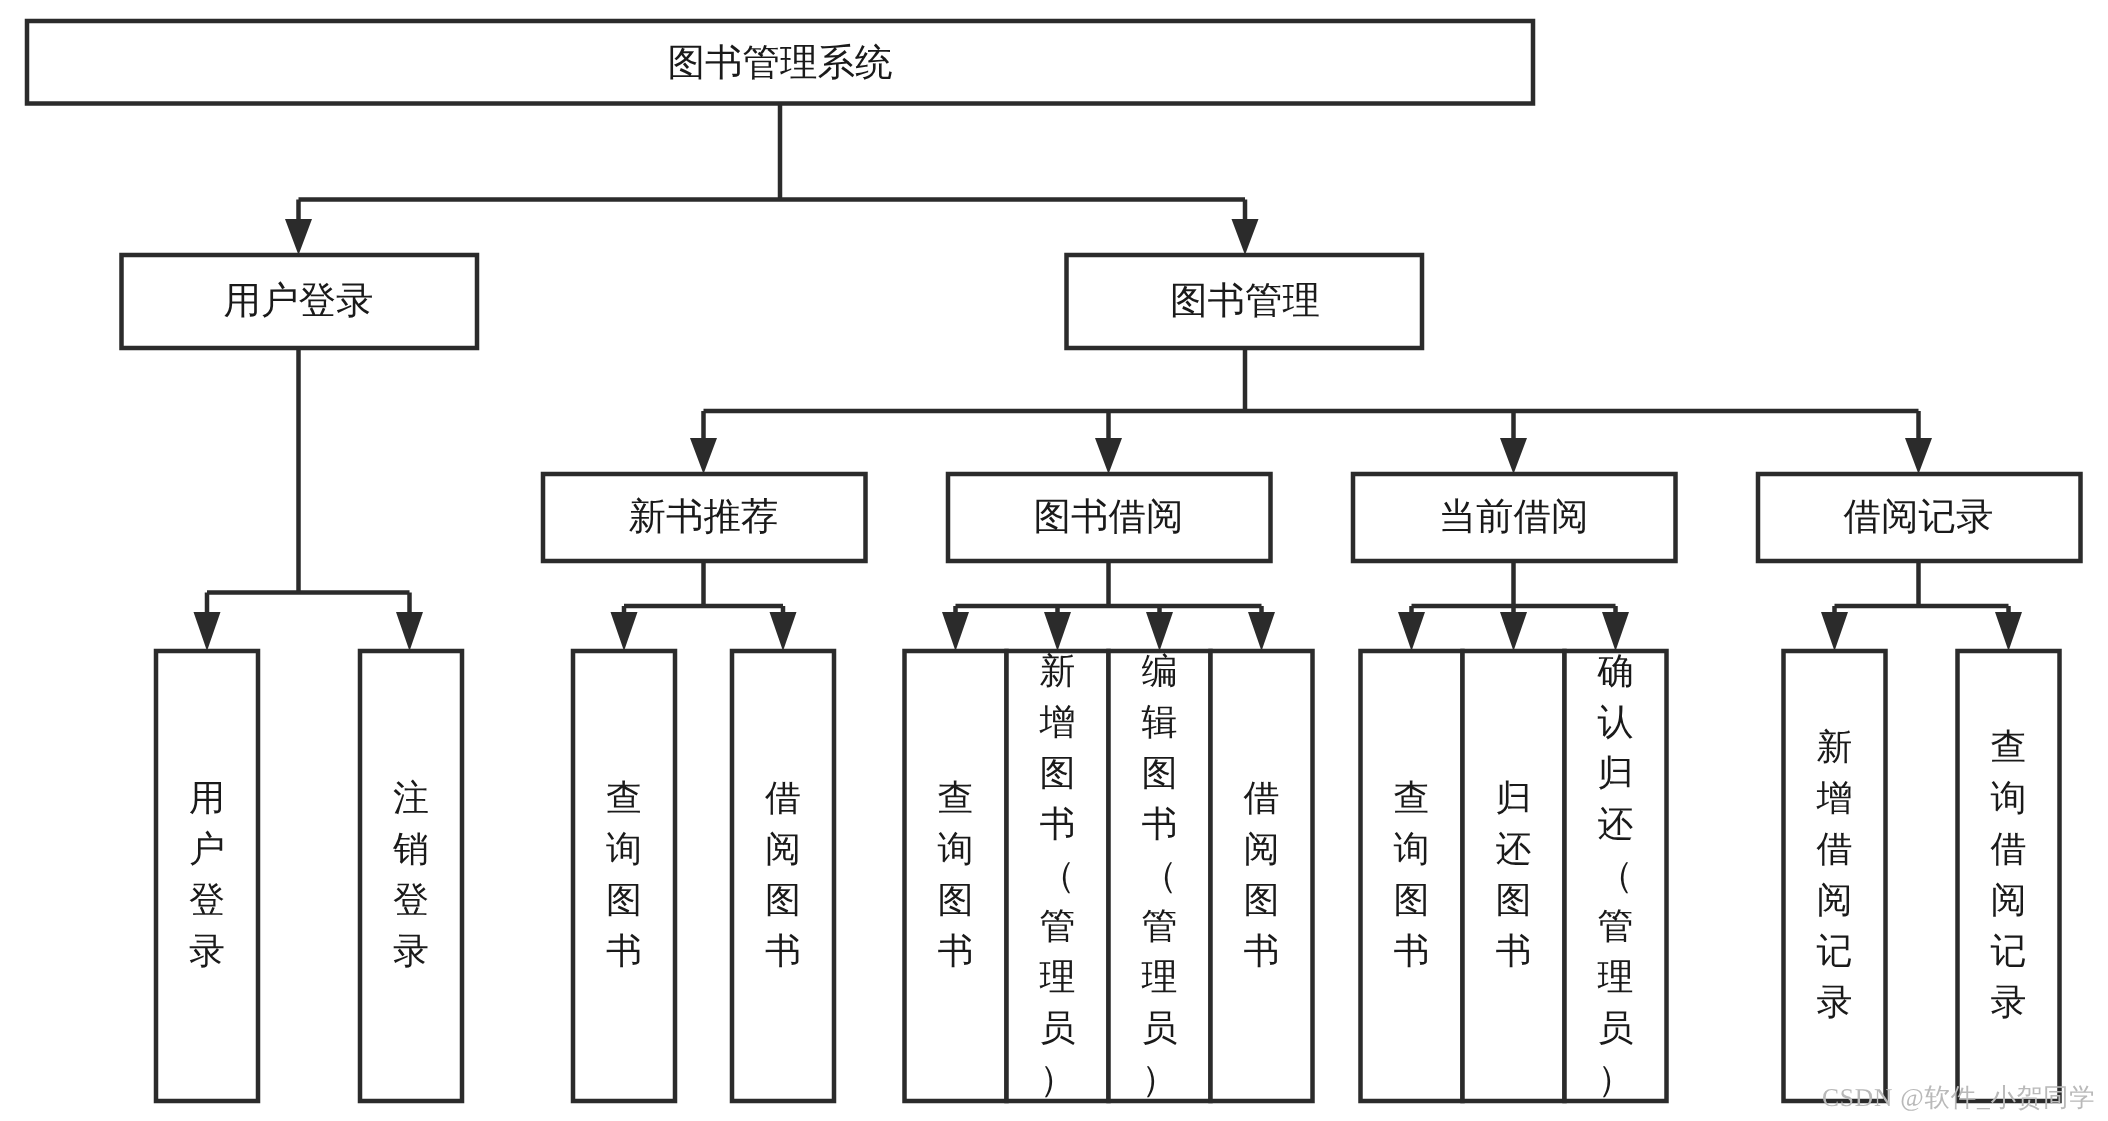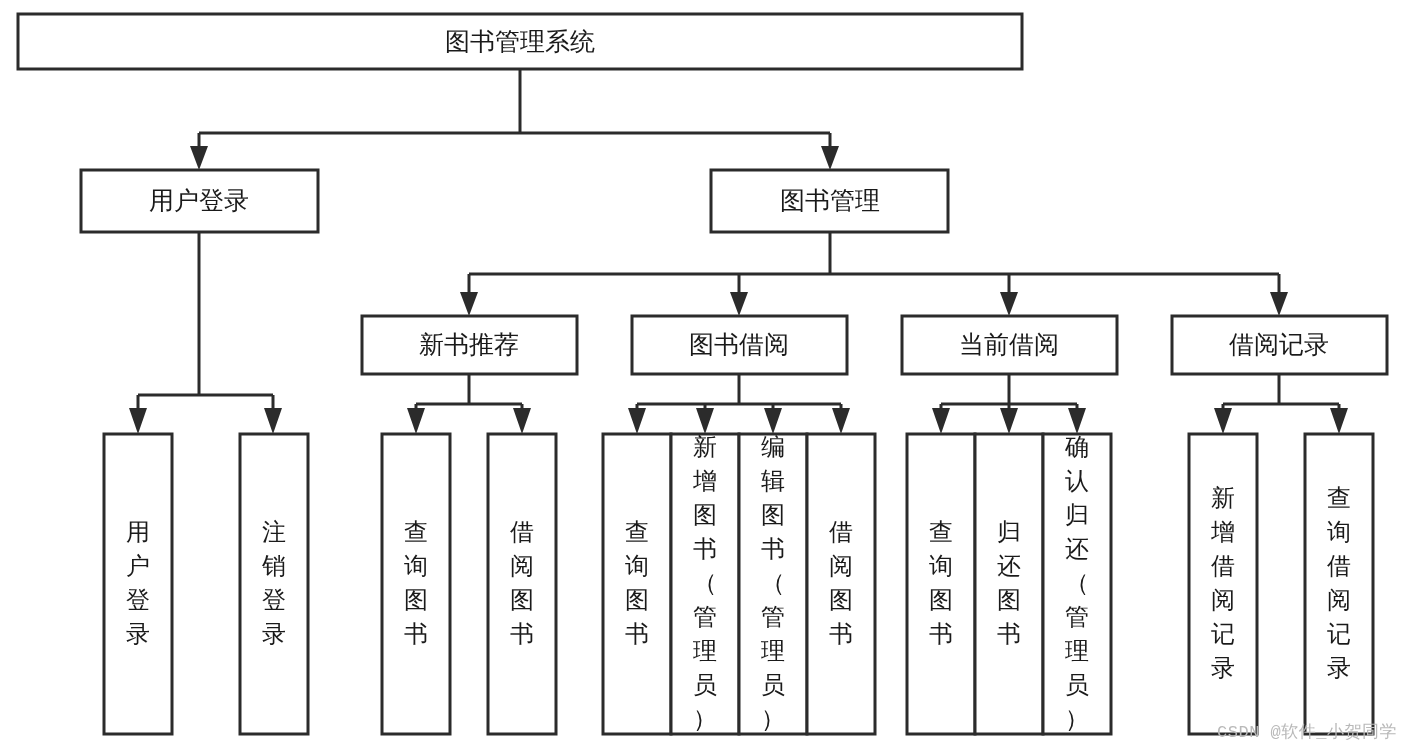--- a/index.html
+++ b/index.html
@@ -50,21 +50,21 @@
     text-anchor: middle;
     dominant-baseline: middle;
   }
   .node-label.leaf {
     font-size: 24px;
   }
   .watermark {
     position: absolute;
     right: 8px;
     bottom: 4px;
-    font-family: Liberation Mono, monospace;
+    font-family: Liberation Serif, serif;
     font-size: 17px;
     color: #b9b9b9;
     letter-spacing: 0.5px;
     white-space: nowrap;
     pointer-events: none;
     margin-left: 32px;
   }
 </style>
 </head>
 <body>

